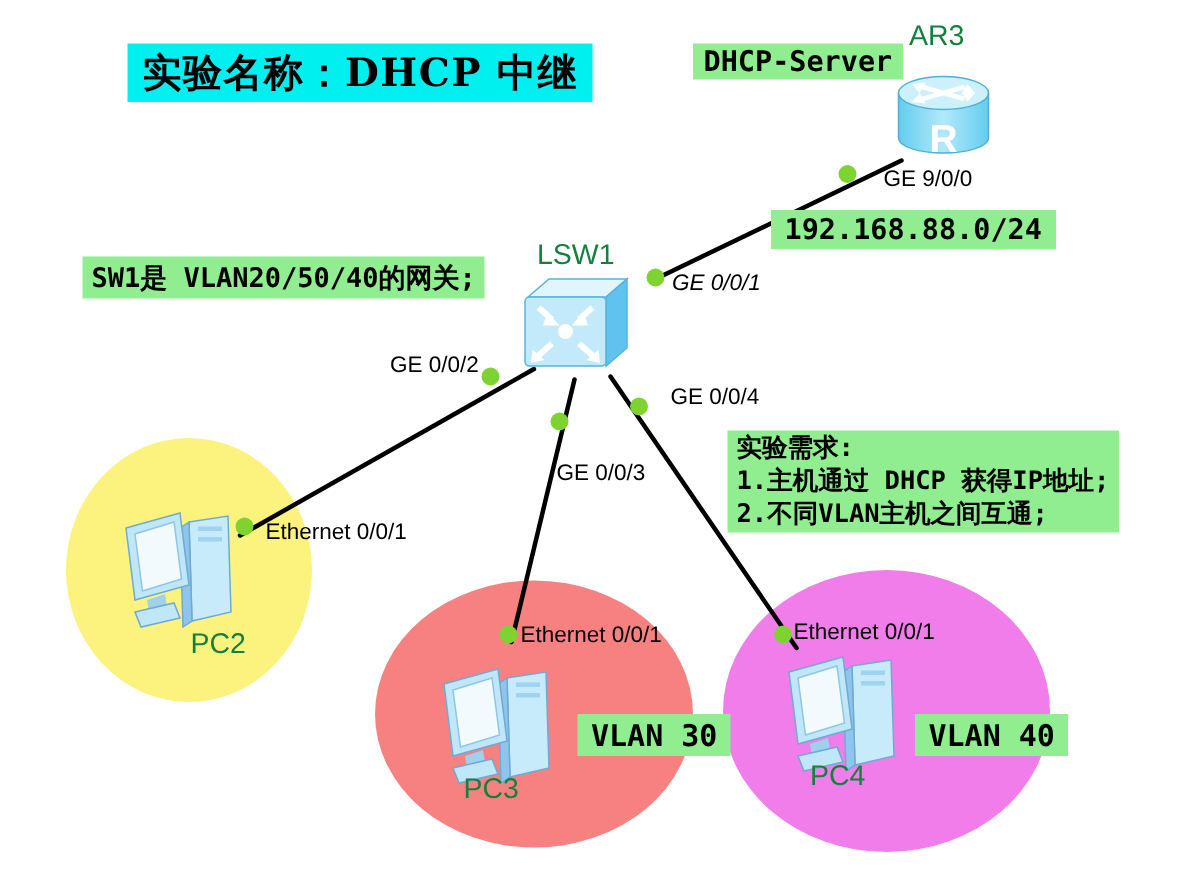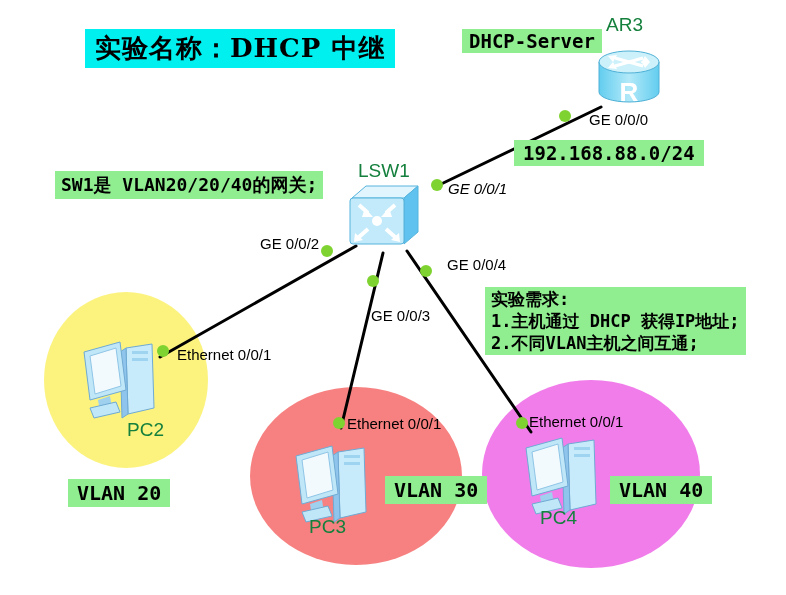--- a/index.html
+++ b/index.html
@@ -69,21 +69,21 @@
       <circle cx="373" cy="281" r="6" fill="#7FD330"></circle>
       <circle cx="339" cy="423" r="6" fill="#7FD330"></circle>
       <circle cx="426" cy="271" r="6" fill="#7FD330"></circle>
       <circle cx="522" cy="423" r="6" fill="#7FD330"></circle>
     </g>
   </svg>
 
   <div class="abs title">实验名称：DHCP 中继</div>
   <div class="abs note lbl-dhcp-server">DHCP-Server</div>
   <div class="abs note lbl-network">192.168.88.0/24</div>
-  <div class="abs note lbl-gateway">SW1是 VLAN20/20/40的网关;</div>
+  <div class="abs note lbl-gateway">SW1是 VLAN20/50/40的网关;</div>
   <div class="abs note lbl-req">
     <span>实验需求:</span>
     <span>1.主机通过 DHCP 获得IP地址;</span>
     <span>2.不同VLAN主机之间互通;</span>
   </div>
 
   <div class="abs dev-label lbl-ar3">AR3</div>
   <div class="icon icon-router">
     <svg width="70" height="64" viewBox="0 0 70 64">
       <defs>
@@ -101,21 +101,21 @@
       </g>
       <g fill="#ffffff">
         <polygon points="14,10 23,9 19,16"></polygon>
           <polygon points="56,16 47,17 51,10"></polygon>
         <polygon points="14,22 19,16 23,23"></polygon>
           <polygon points="56,16 51,22 47,15"></polygon>
       </g>
       <text x="35" y="55" text-anchor="middle" fill="#ffffff" font-family="Liberation Sans, sans-serif" font-size="26" font-weight="bold">R</text>
     </svg>
   </div>
-  <div class="abs port-label lbl-ge000">GE 0/0/0</div>
+  <div class="abs port-label lbl-ge000">GE 9/0/0</div>
 
   <div class="abs dev-label lbl-lsw1">LSW1</div>
   <div class="icon icon-switch">
     <svg width="78" height="72" viewBox="0 0 78 72">
       <polygon points="6,18 20,6 72,6 58,18" fill="#E0F5FD" stroke="#57B4DC"></polygon>
       <polygon points="58,18 72,6 72,52 58,64" fill="#5FC2EF" stroke="#57B4DC"></polygon>
       <rect x="4" y="18" width="54" height="46" rx="3" fill="#C3EAFA" stroke="#57B4DC"></rect>
       <circle cx="31" cy="41" r="5" fill="#ffffff"></circle>
       <g stroke="#ffffff" stroke-width="4">
         <line x1="13" y1="25" x2="22" y2="33"></line>
@@ -143,21 +143,20 @@
       <rect x="56" y="17" width="16" height="3" fill="#9FD4F0"></rect>
       <rect x="56" y="24" width="16" height="3" fill="#9FD4F0"></rect>
       <polygon points="22,66 34,62 36,74 24,78" fill="#9FD0EE"></polygon>
       <polygon points="14,74 40,68 44,78 18,84" fill="#BFE7F8" stroke="#6FAAD4"></polygon>
       <polygon points="8,18 44,8 50,56 14,66" fill="#BFE7F8" stroke="#6FAAD4"></polygon>
       <polygon points="14,22 40,14 45,52 19,60" fill="#F2FAFE" stroke="#8FC5E6"></polygon>
     </svg>
   </div>
   <div class="abs port-label lbl-eth2">Ethernet 0/0/1</div>
   <div class="abs dev-label lbl-pc2">PC2</div>
-  <div class="abs note vlan-box vlan20">VLAN 20</div>
 
   <div class="icon icon-pc3">
     <svg width="92" height="88" viewBox="0 0 92 88">
       <polygon points="50,14 76,10 78,74 52,80" fill="#C7EBFA" stroke="#6FAAD4"></polygon>
       <polygon points="44,18 50,14 52,80 46,84" fill="#8FC5EC" stroke="#6FAAD4"></polygon>
       <rect x="56" y="17" width="16" height="3" fill="#9FD4F0"></rect>
       <rect x="56" y="24" width="16" height="3" fill="#9FD4F0"></rect>
       <polygon points="22,66 34,62 36,74 24,78" fill="#9FD0EE"></polygon>
       <polygon points="14,74 40,68 44,78 18,84" fill="#BFE7F8" stroke="#6FAAD4"></polygon>
       <polygon points="8,18 44,8 50,56 14,66" fill="#BFE7F8" stroke="#6FAAD4"></polygon>

